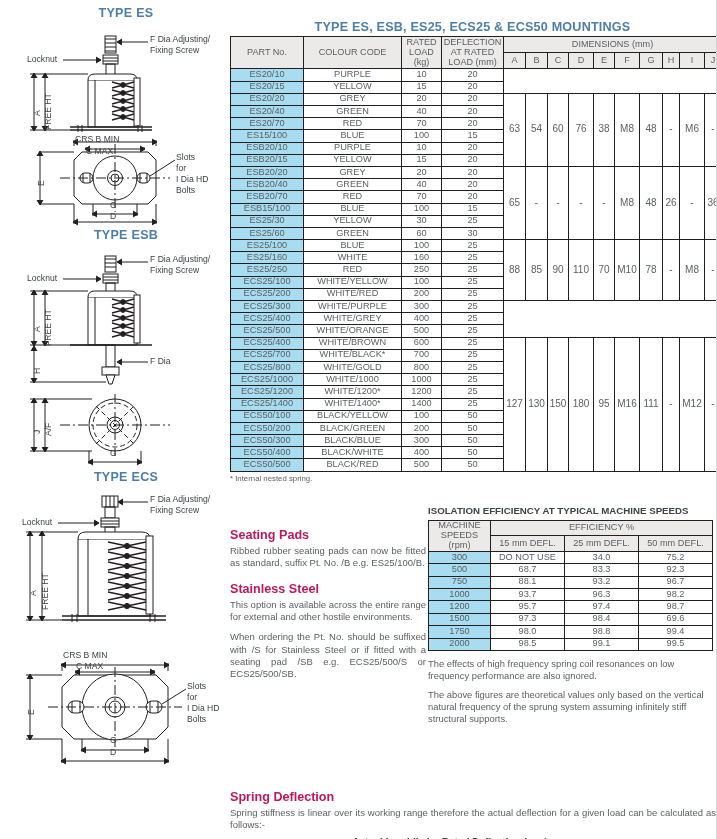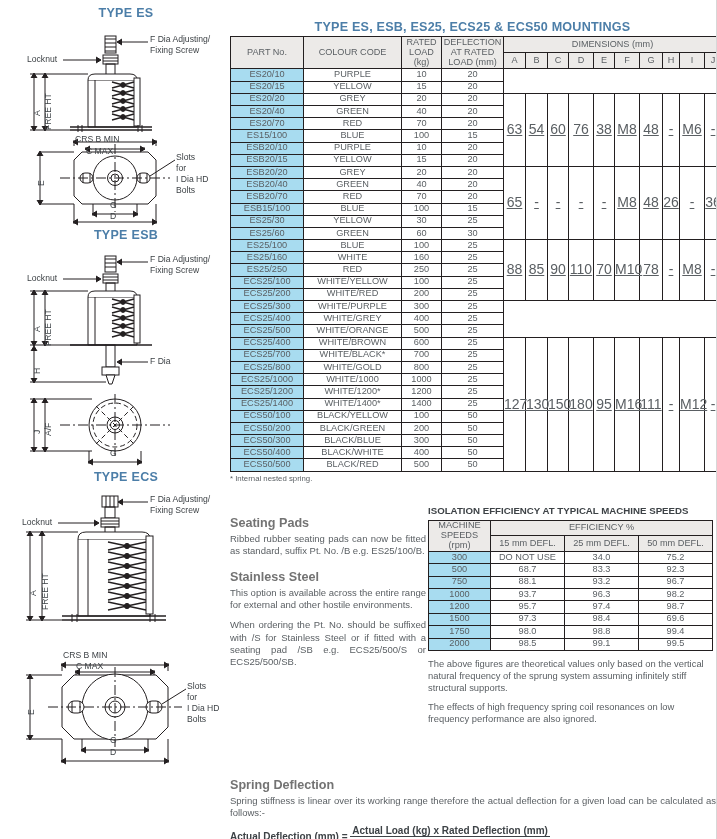--- a/index.html
+++ b/index.html
@@ -38,28 +38,28 @@
     border:1px solid #231f20; padding:0; text-align:center; vertical-align:middle;
     font-size:9.2px; color:#5a5f63; font-weight:normal; line-height:1.08;
   }
 
   
   #mount-table { width:483px; margin:2px 0 0 2px; }
   #mount-table th { background:#eceae8; font-size:9.1px; padding:1px 0; }
   #mount-table td.part { background:#a8dcf0; font-size:9.2px; height:12.2px; }
   #mount-table td.colour { font-size:9.2px; }
   #mount-table td.num { font-size:9.2px; }
-  #mount-table td.dim { font-size:14px;text-decoration:underline; }
+  #mount-table td.dim { font-size:10px; }
   .grp-end td { border-bottom:1.6px solid #231f20; }
 
   .footnote { font-size:7.8px; margin:2px 0 0 2px; color:#5a5f63; }
 
   
   .lower-left { position:absolute; left:2px; top:516px; width:196px; }
-  .sec-h { font-weight:bold; color:#737373; font-size:12.6px; margin:0 0 3px 0; }
+  .sec-h { font-weight:bold; color:#be185d; font-size:12.6px; margin:12px 0 3px 0; }
   .sec-p { font-size:9.5px; line-height:1.30; margin:0 0 8px 0; text-align:justify; }
 
   
   .eff-block { position:absolute; left:200px; top:505px; width:289px; }
   .eff-title { font-weight:bold; color:#3d4246; font-size:9.7px; margin-bottom:4px; }
   #eff-table { width:283px;border-radius:16px; }
   #eff-table td, #eff-table th { font-size:9.2px; height:12.4px; }
   #eff-table th { background:#eceae8; }
   #eff-table td.rpm { background:#a8dcf0; }
   .eff-note { font-size:9.4px; line-height:1.28; margin-top:7px; }
@@ -771,22 +771,22 @@
               <td>99.4</td>
             </tr>
             <tr>
               <td class="rpm">2000</td>
               <td>98.5</td>
               <td>99.1</td>
               <td>99.5</td>
             </tr>
           </tbody>
       </table>
+      <div class="eff-note">The effects of high frequency spring coil resonances on low frequency performance are also ignored.</div>
       <div class="eff-note">The above figures are theoretical values only based on the vertical natural frequency of the sprung system assuming infinitely stiff structural supports.</div>
-      <div class="eff-note">The effects of high frequency spring coil resonances on low frequency performance are also ignored.</div>
     </div>
 
     <div class="spring">
       <div class="sec-h">Spring Deflection</div>
       <div class="sec-p">Spring stiffness is linear over its working range therefore the actual deflection for a given load can be calculated as follows:-</div>
       <div class="formula">
         <span>Actual Deflection (mm) =</span>
         <span class="frac">
           <span class="top">Actual Load (kg) x Rated Deflection (mm)</span>
           <span class="bot">Rated Load (kg)</span>

